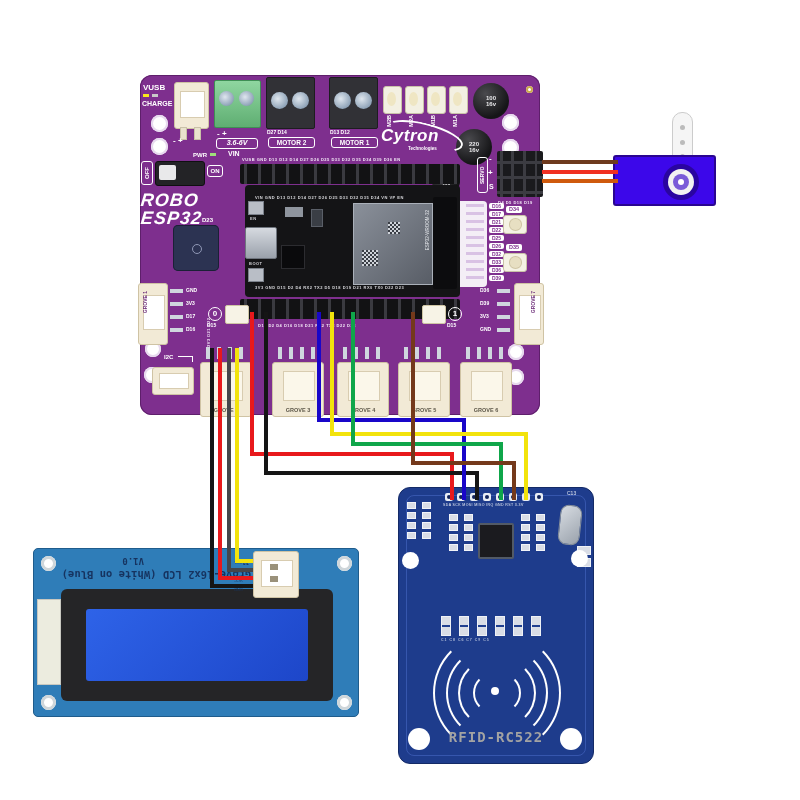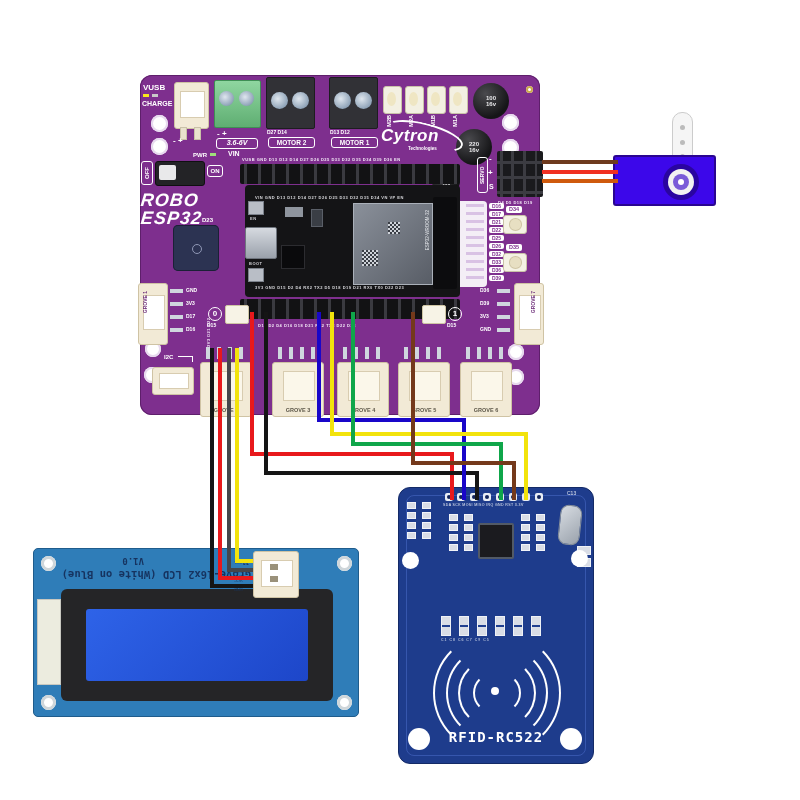--- a/index.html
+++ b/index.html
@@ -403,16 +403,16 @@
     <div class="arc arcL" style="left:59px;top:170px;width:66px;height:66px"></div>
     <div class="arc arcR" style="left:42px;top:145px;width:116px;height:116px"></div>
     <div class="arc arcR" style="left:55px;top:158px;width:90px;height:90px"></div>
     <div class="arc arcR" style="left:67px;top:170px;width:66px;height:66px"></div>
     <div class="arc arcL" style="left:74px;top:185px;width:36px;height:36px"></div>
     <div class="arc arcR" style="left:82px;top:185px;width:36px;height:36px"></div>
     <div class="whole" style="left:92px;top:199px;width:8px;height:8px"></div>
 
     <div class="whole" style="left:9px;top:240px;width:22px;height:22px"></div>
     <div class="whole" style="left:161px;top:240px;width:22px;height:22px"></div>
-    <div class="abs" style="left:36px;top:241px;width:122px;color:#ffffff;font-size:14px;font-weight:bold;text-align:center;font-family:'DejaVu Sans Mono',monospace;letter-spacing:1px">RFID-RC522</div>
+    <div class="abs" style="left:36px;top:241px;width:122px;color:#a3a3a3;font-size:14px;font-weight:bold;text-align:center;font-family:'DejaVu Sans Mono',monospace;letter-spacing:1px">RFID-RC522</div>
   </div>
 
 </div>
 
 </body></html>

